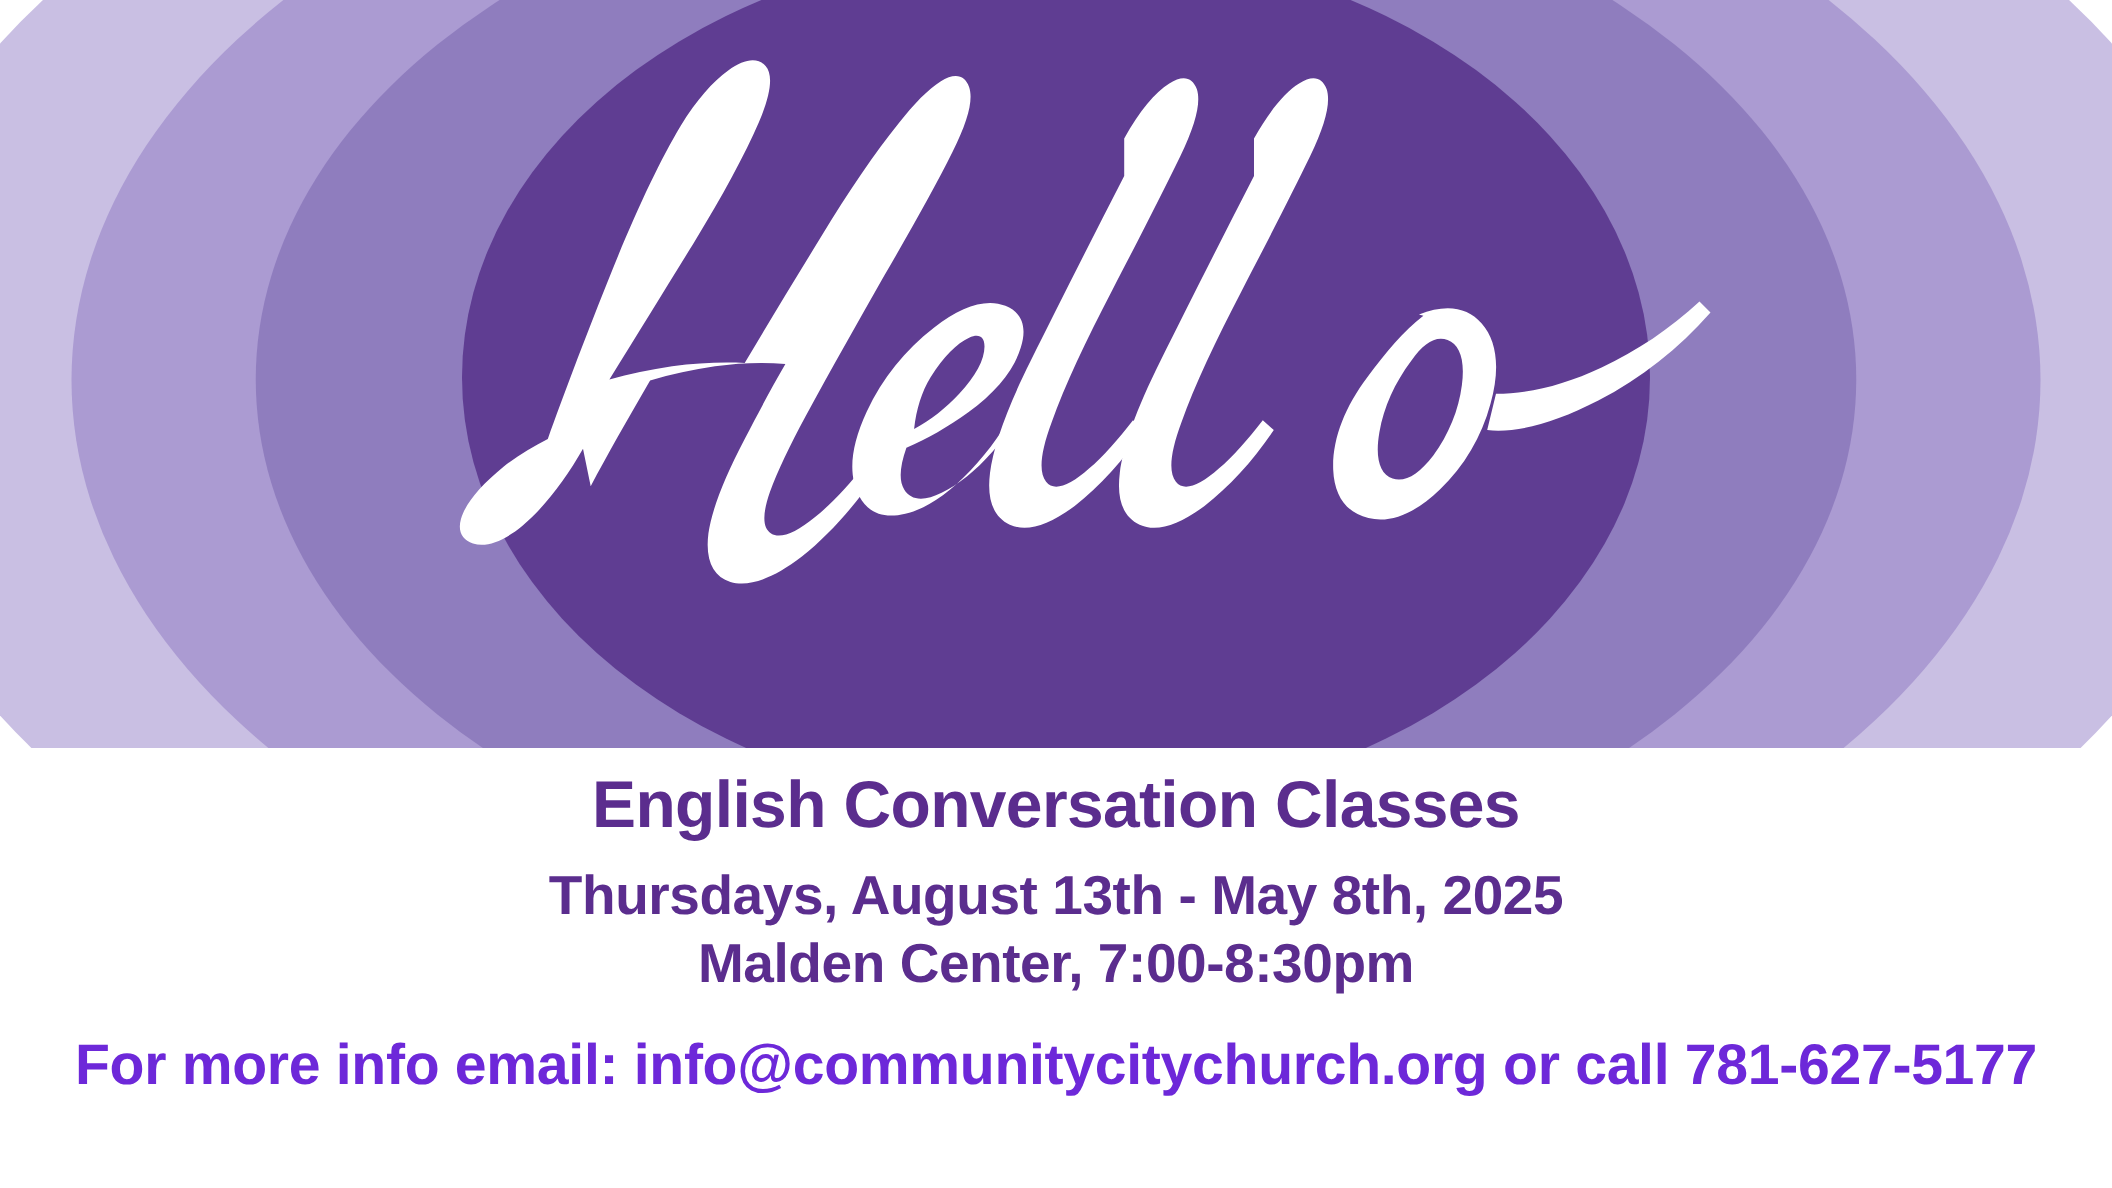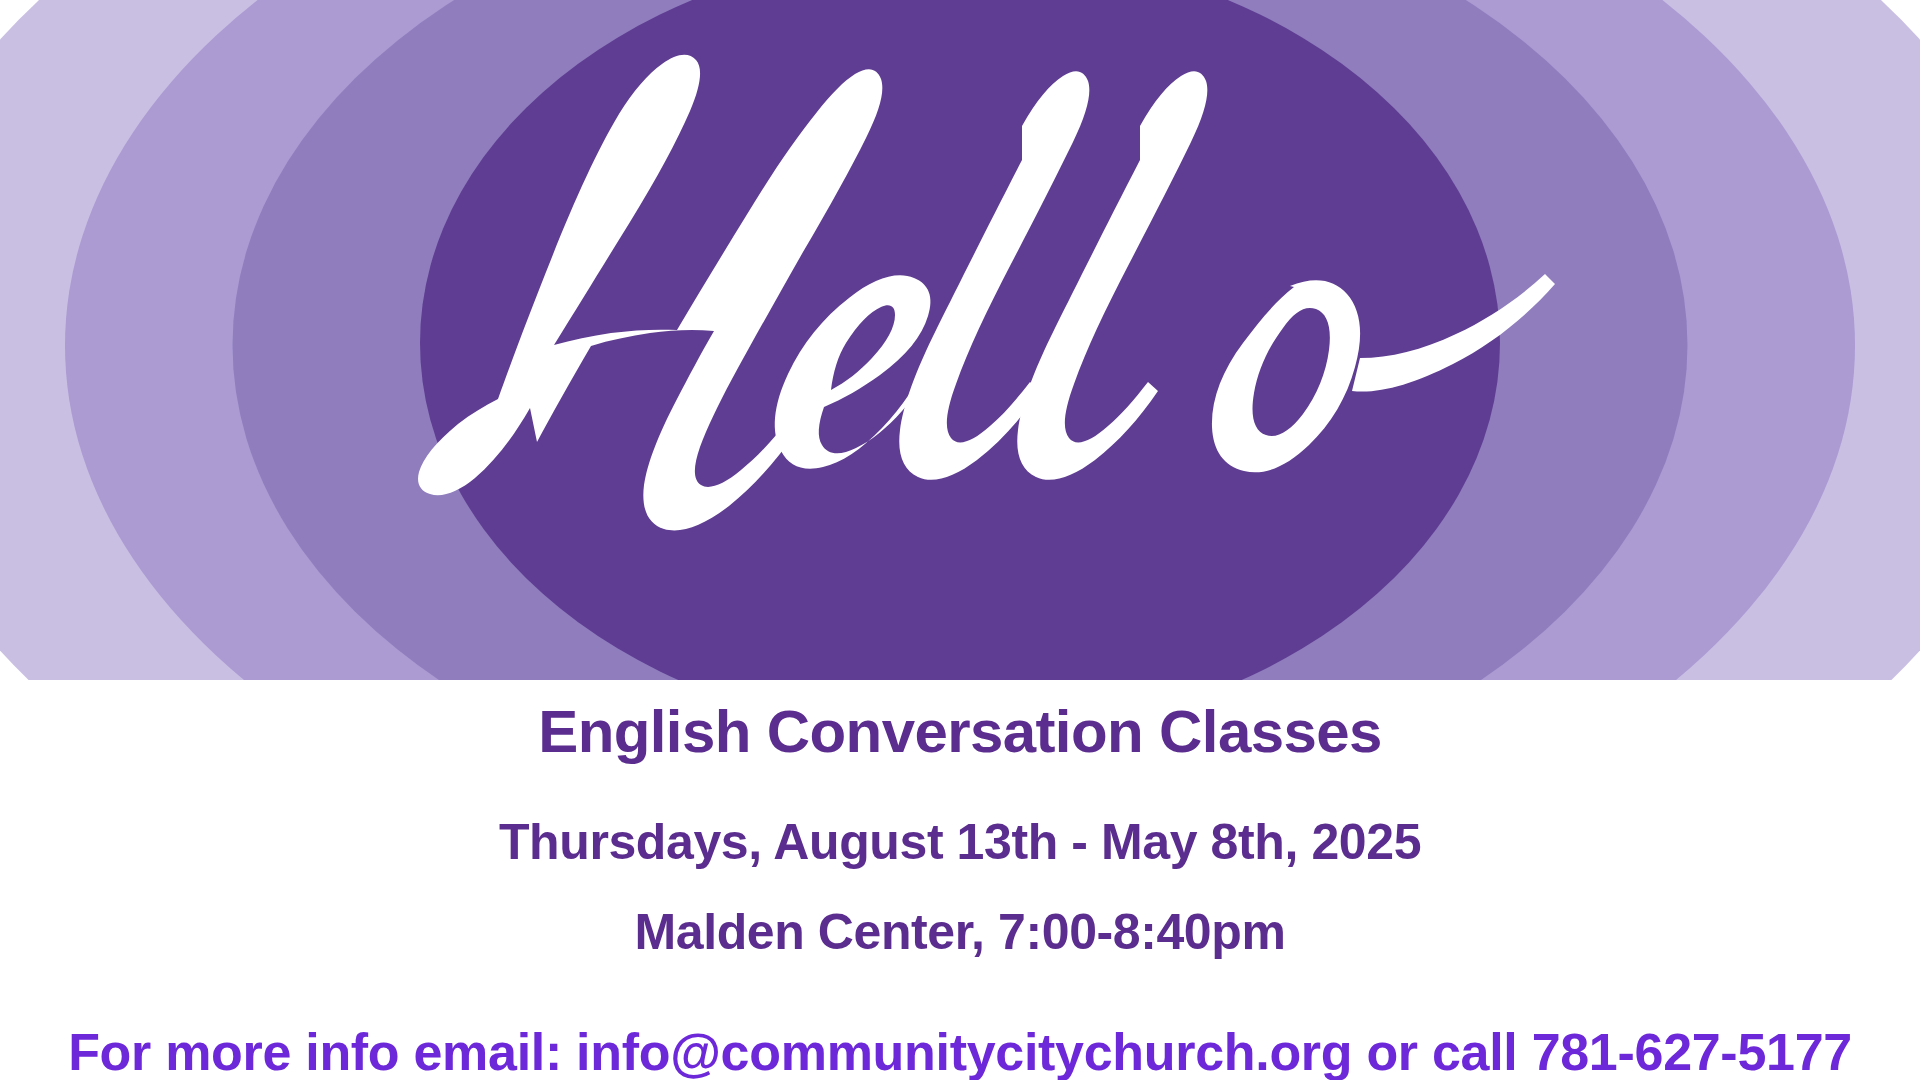--- a/index.html
+++ b/index.html
@@ -68,21 +68,20 @@
   
   .info {
     position:absolute;
     left:0; top:680px;
     width:1920px; height:288px;
     background:#ffffff;
     display:flex;
     flex-direction:column;
     align-items:center;
     padding-top:18px;
-    gap:28px;
   }
   .headline {
     font-size:60px;
     font-weight:bold;
     color:#5b2d8e;
     letter-spacing:-0.6px;
     line-height:1.12;
     white-space:nowrap;
   }
   .subline {
@@ -131,17 +130,17 @@
 
           <path d="M1130 330 C1160 330 1192 322 1226 306 C1258 291 1288 271 1315 246 L1325 256 C1296 289 1262 316 1223 336 C1182 357 1148 366 1122 363 Z"></path>
         </g>
       </svg>
     </div>
   </div>
 
   <div class="info">
     <div class="headline">English Conversation Classes</div>
     <div class="subline first">Thursdays, August 13th - May 8th, 2025</div>
-    <div class="subline">Malden Center, 7:00-8:40pm</div>
+    <div class="subline">Malden Center, 7:00-8:30pm</div>
     <div class="contact">For more info email: info@communitycitychurch.org or call 781-627-5177</div>
   </div>
 
 </div>
 
 </body></html>

